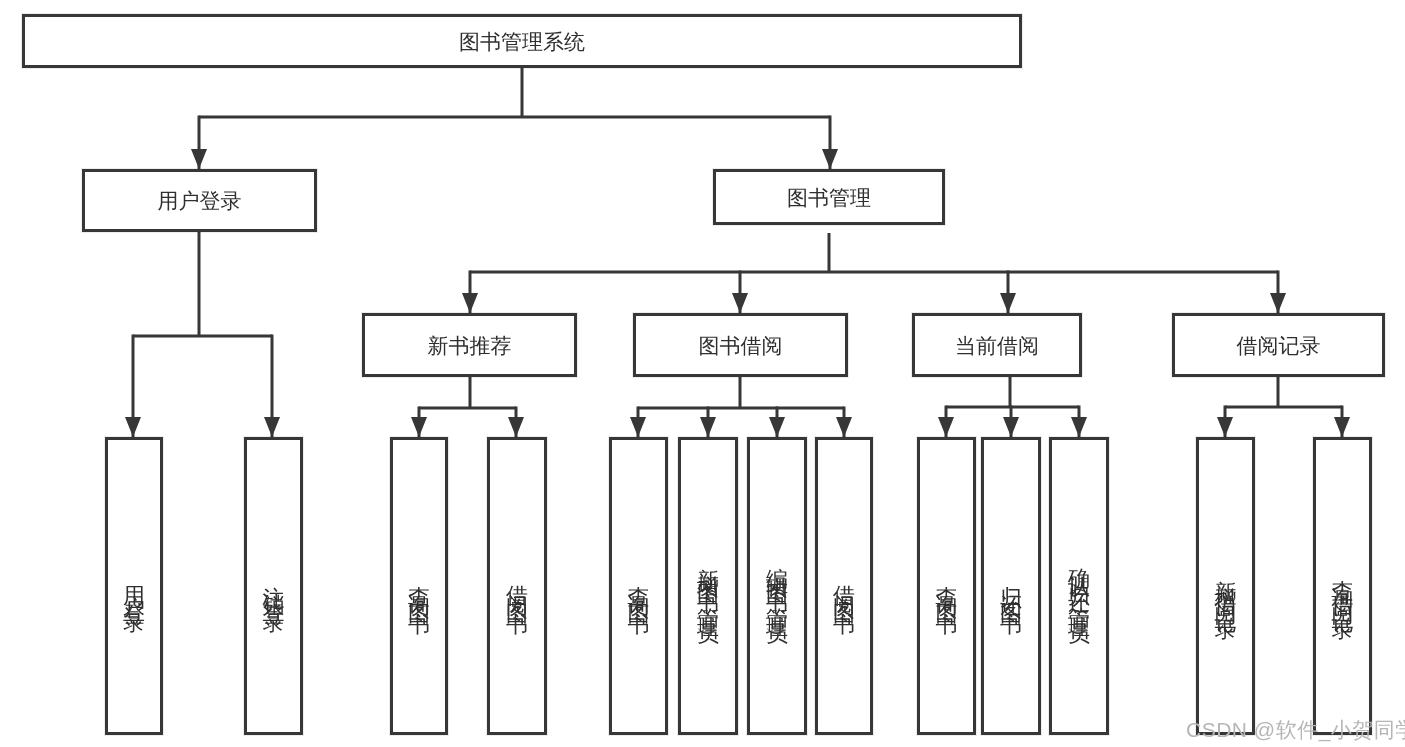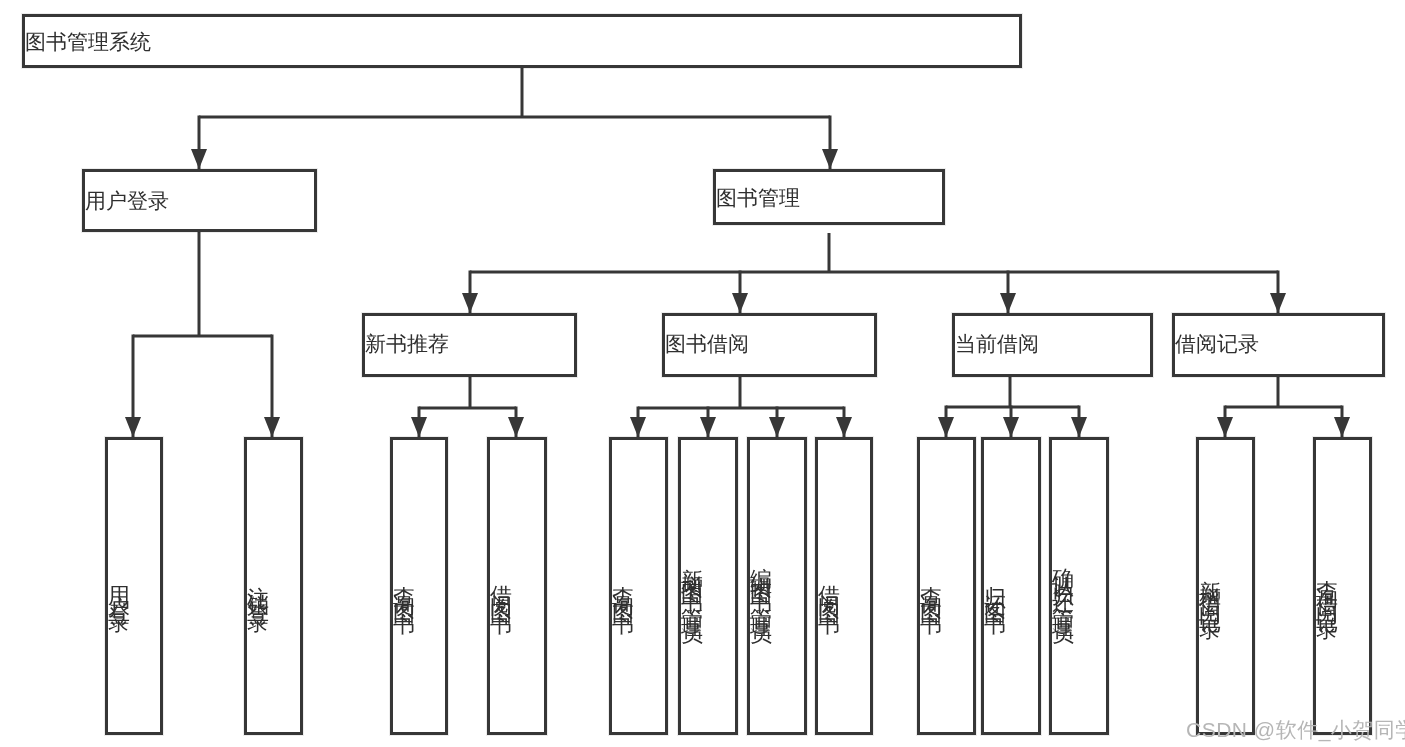--- a/index.html
+++ b/index.html
@@ -11,32 +11,32 @@
     color:#2f2f2f;
     overflow:hidden;
   }
   #wires{position:absolute;left:0;top:0;width:1405px;height:747px;}
   .node{
     position:absolute;
     box-sizing:border-box;
     background:#ffffff;
     border:3px solid #373737;
     box-shadow:0 0 0 1px rgba(0,0,0,0.07);
-    display:flex;align-items:center;justify-content:flex-start;
+    display:flex;align-items:center;justify-content:center;
     font-size:21px;
     line-height:1;
     white-space:nowrap;
   }
   .node.root{left:22px;top:14px;width:1000px;height:54px;}
   .node.l2a{left:82px;top:169px;width:235px;height:63px;}
   .node.l2b{left:713px;top:169px;width:232px;height:56px;}
-  .node.l3{top:313px;height:64px;font-family:Liberation Mono, monospace;}
+  .node.l3{top:313px;height:64px;}
   .node.s0{left:362px;width:215px;}
-  .node.s1{left:662px;width:215px;}
-  .node.s2{left:952px;width:201px;}
+  .node.s1{left:633px;width:215px;}
+  .node.s2{left:912px;width:170px;}
   .node.s3{left:1172px;width:213px;}
   .node.leaf{top:437px;height:298px;}
   .leaf > span{
     writing-mode:vertical-rl;
     text-orientation:mixed;
     font-size:22px;
     letter-spacing:9px;
     line-height:1;
   }
   .leaf.long > span{letter-spacing:8px;}

